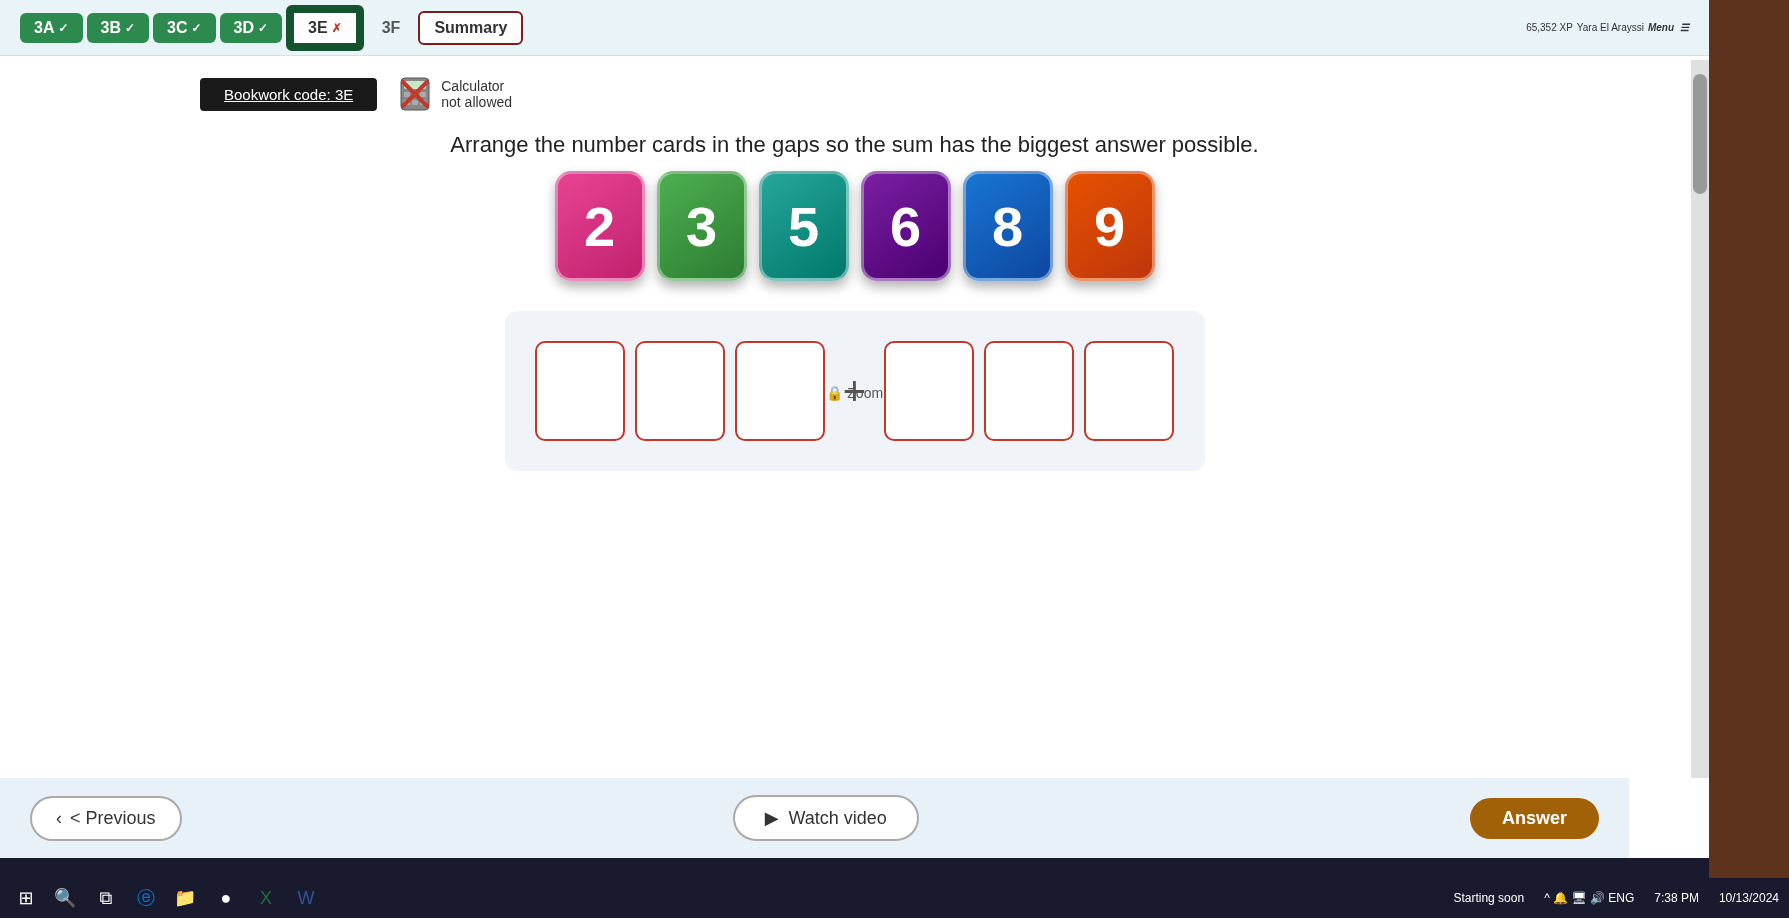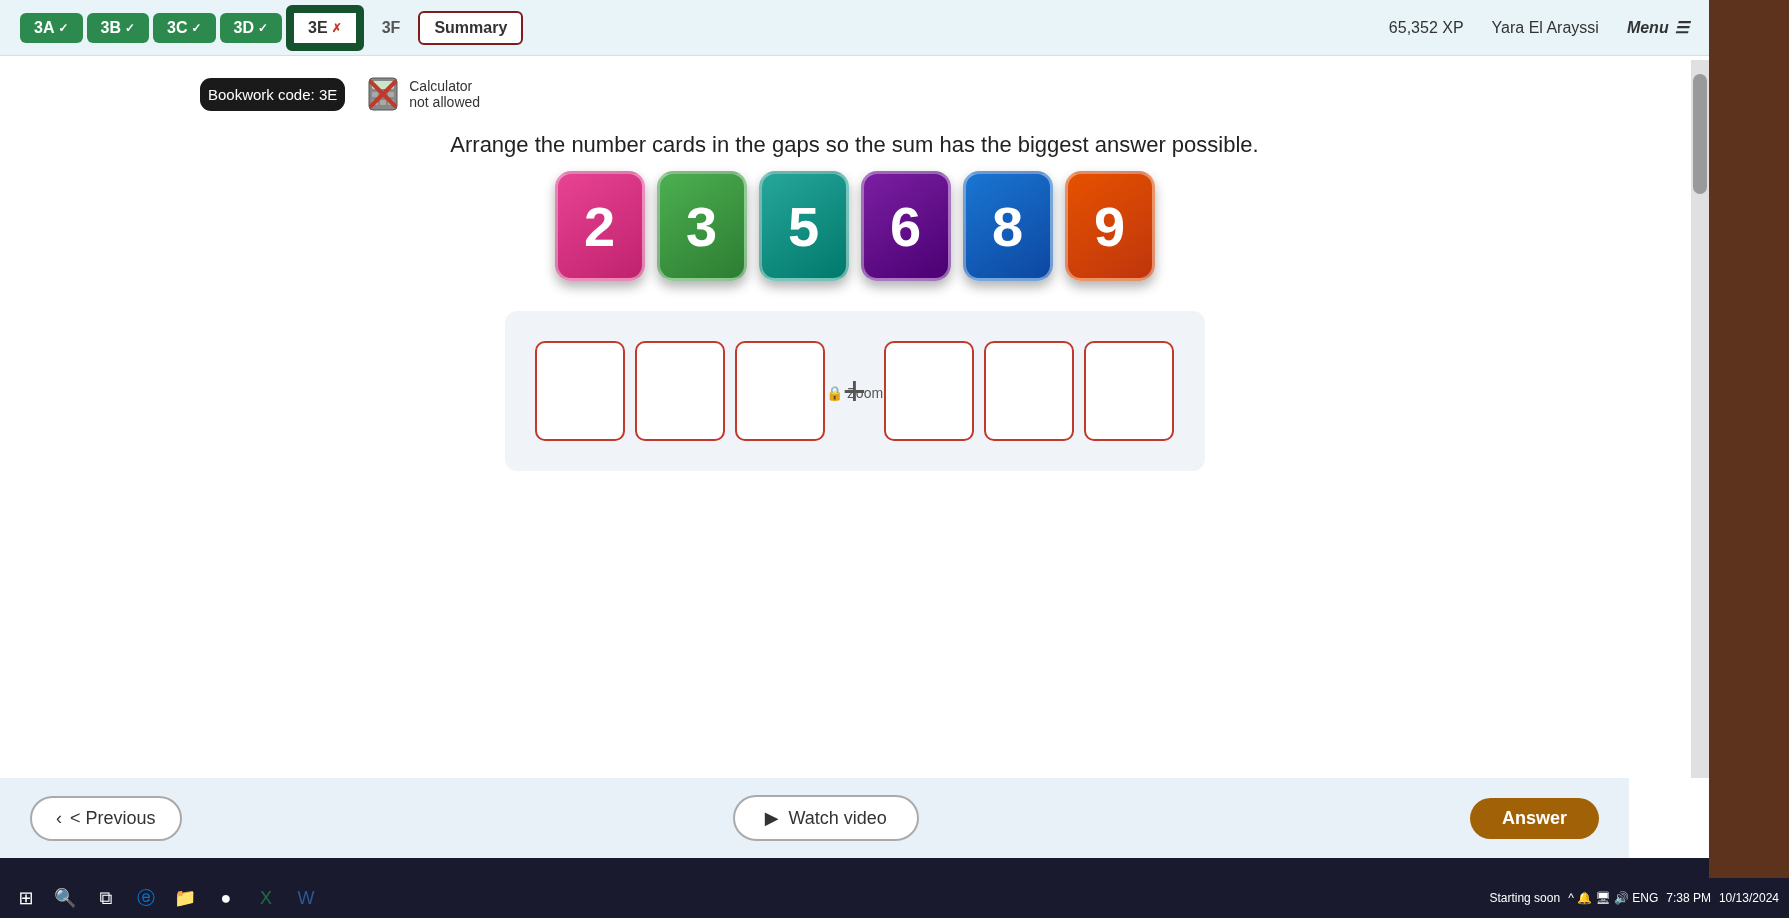--- a/index.html
+++ b/index.html
@@ -65,22 +65,22 @@
       background: white;
       color: #333;
       border: 2px solid #7f1d1d;
       font-weight: 700;
     }
 
     .nav-right {
       margin-left: auto;
       display: flex;
       align-items: center;
-      gap: 28px;
-      font-size: 16px;
+      gap: 4px;
+      font-size: 10px;
       color: #333;
     }
 
     .nav-menu {
       display: flex;
       align-items: center;
       gap: 6px;
       font-weight: 600;
       cursor: pointer;
       font-style: italic;
@@ -97,24 +97,25 @@
       display: flex;
       align-items: center;
       gap: 20px;
       margin-bottom: 16px;
       margin-left: 160px;
     }
 
     .bookwork-badge {
       background: #1a1a1a;
       color: white;
-      padding: 8px 8px;
-      border-radius: 11px;
+      padding: 8px 24px;
+      border-radius: 4px;
       font-size: 15px;
       font-weight: 500;
+      text-decoration: underline;
     }
 
     .calculator-badge {
       display: flex;
       align-items: center;
       gap: 8px;
       font-size: 14px;
       color: #333;
     }
 
@@ -299,21 +300,21 @@
       justify-content: center;
       color: white;
       font-size: 18px;
       cursor: pointer;
     }
 
     .taskbar-right {
       margin-left: auto;
       display: flex;
       align-items: center;
-      gap: 8px;
+      gap: 20px;
       color: white;
       font-size: 12px;
     }
 
     .zoom-text {
       position: absolute;
       bottom: 90px;
       left: 50%;
       transform: translateX(-50%);
       font-size: 14px;

